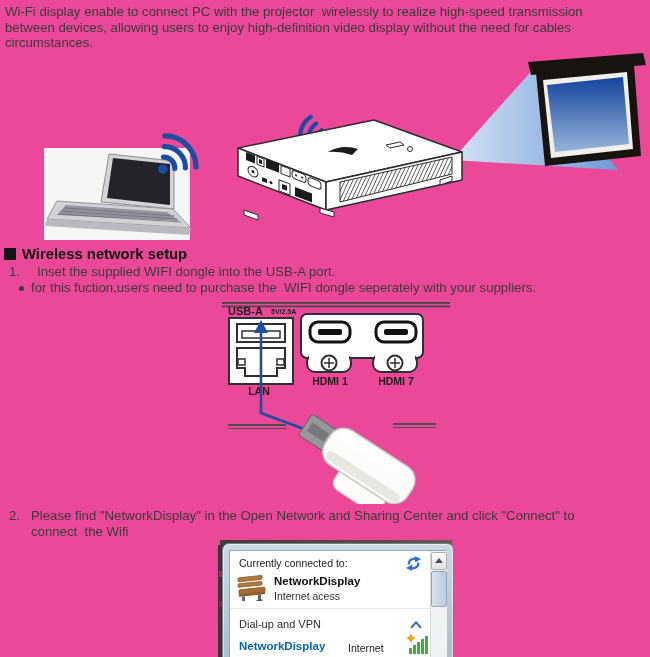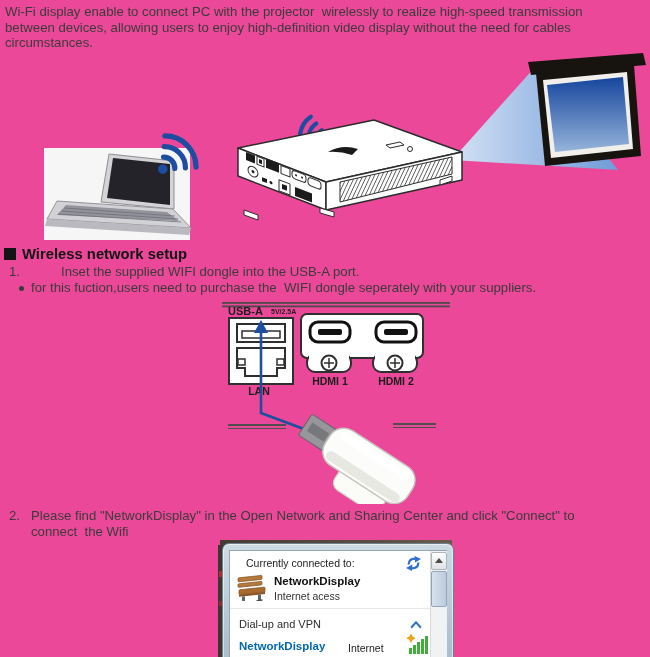--- a/index.html
+++ b/index.html
@@ -128,21 +128,21 @@
       </g>
     </g>
   </svg>
 
   <div class="abs heading-row" style="left:4px;top:246px;">
     <span class="sq"></span>
     <span class="heading-text txt">Wireless network setup</span>
   </div>
 
   <div class="abs step-num txt" style="left:9px;top:264px;">1.</div>
-  <div class="abs body-text txt" style="left:37px;top:264px;margin-left:24px;">Inset the supplied WIFI dongle into the USB-A port.</div>
+  <div class="abs body-text txt" style="left:37px;top:264px;">Inset the supplied WIFI dongle into the USB-A port.</div>
 
   <div class="abs bullet-dot" style="left:19px;top:286px;"></div>
   <div class="abs body-text txt" style="left:31px;top:280px;">for this fuction,users need to purchase the  WIFI dongle seperately with your suppliers.</div>
 
   <svg class="abs" style="left:215px;top:296px;" width="235" height="100" viewBox="0 0 235 100">
     <rect x="7" y="6" width="230" height="1.8" fill="#4a4a4a"></rect>
     <rect x="7" y="9.5" width="230" height="1.8" fill="#4a4a4a"></rect>
     <g fill="#ffffff" stroke="#2f2f2f" stroke-width="2">
       <rect x="14" y="22" width="64" height="66"></rect>
       <rect x="22" y="28" width="48" height="18"></rect>
@@ -167,21 +167,21 @@
       <circle cx="180" cy="67" r="7.5" fill="#ffffff" stroke="#2f2f2f" stroke-width="2"></circle>
       <line x1="175" y1="67" x2="185" y2="67" stroke="#2f2f2f" stroke-width="1.5"></line>
       <line x1="180" y1="62" x2="180" y2="72" stroke="#2f2f2f" stroke-width="1.5"></line>
     </g>
   </svg>
 
   <div class="abs port-label txt" style="left:228px;top:305px;font-size:11px;">USB-A</div>
   <div class="abs port-label txt" style="left:271px;top:308px;font-size:7px;">5V/2.5A</div>
   <div class="abs port-label center txt" style="left:239px;top:385px;width:40px;font-size:10.5px;">LAN</div>
   <div class="abs port-label center txt" style="left:301px;top:375px;width:58px;font-size:10.5px;">HDMI 1</div>
-  <div class="abs port-label center txt" style="left:367px;top:375px;width:58px;font-size:10.5px;">HDMI 2</div>
+  <div class="abs port-label center txt" style="left:367px;top:375px;width:58px;font-size:10.5px;">HDMI 7</div>
 
   <svg class="abs" style="left:248px;top:312px;" width="90" height="126" viewBox="0 0 90 126">
     <polygon points="13,8 6,21 20,21" fill="#1e4f9e"></polygon>
     <polyline points="13,19 13,101 72,123" fill="none" stroke="#1e4f9e" stroke-width="2.6"></polyline>
   </svg>
 
   <div class="abs hline" style="left:228px;top:424px;width:58px;"></div>
   <div class="abs hline" style="left:228px;top:427.5px;width:58px;"></div>
   <div class="abs hline" style="left:393px;top:423px;width:43px;"></div>
   <div class="abs hline" style="left:393px;top:426.5px;width:43px;"></div>
@@ -205,21 +205,21 @@
 
   <div class="abs" style="left:218px;top:540px;width:238px;height:117px;overflow:hidden;">
     <div class="abs np-strip-top" style="left:2px;top:0;width:232px;height:7px;"></div>
     <div class="abs np-strip-left" style="left:0;top:5px;width:6px;height:112px;">
       <div class="abs" style="left:1px;top:26px;width:3px;height:6px;background:#a23333;"></div>
       <div class="abs" style="left:1px;top:56px;width:3px;height:5px;background:#8d2d2d;"></div>
     </div>
     <div class="abs np-frame" style="left:4px;top:3px;width:230px;height:114px;"></div>
     <div class="abs np-white" style="left:11px;top:10px;width:216px;height:107px;">
 
-      <div class="abs np-h txt" style="left:16px;top:6px;">Currently connected to:</div>
+      <div class="abs np-h txt" style="left:9px;top:6px;">Currently connected to:</div>
 
       <svg class="abs" style="left:176px;top:5px;" width="15" height="15" viewBox="0 0 14 14">
         <path d="M2.5 8 Q2.5 2.5 8.5 2.5" fill="none" stroke="#2f6fd0" stroke-width="2"></path>
         <polygon points="8,0 14,2.8 8.5,6" fill="#2f6fd0"></polygon>
         <path d="M11.5 6 Q11.5 11.5 5.5 11.5" fill="none" stroke="#2f6fd0" stroke-width="2"></path>
         <polygon points="6,8 0,11.2 5.5,14" fill="#2f6fd0"></polygon>
       </svg>
 
       <svg class="abs" style="left:7px;top:22px;" width="30" height="28" viewBox="0 0 30 28">
         <g transform="skewY(-6) translate(0,3)">

